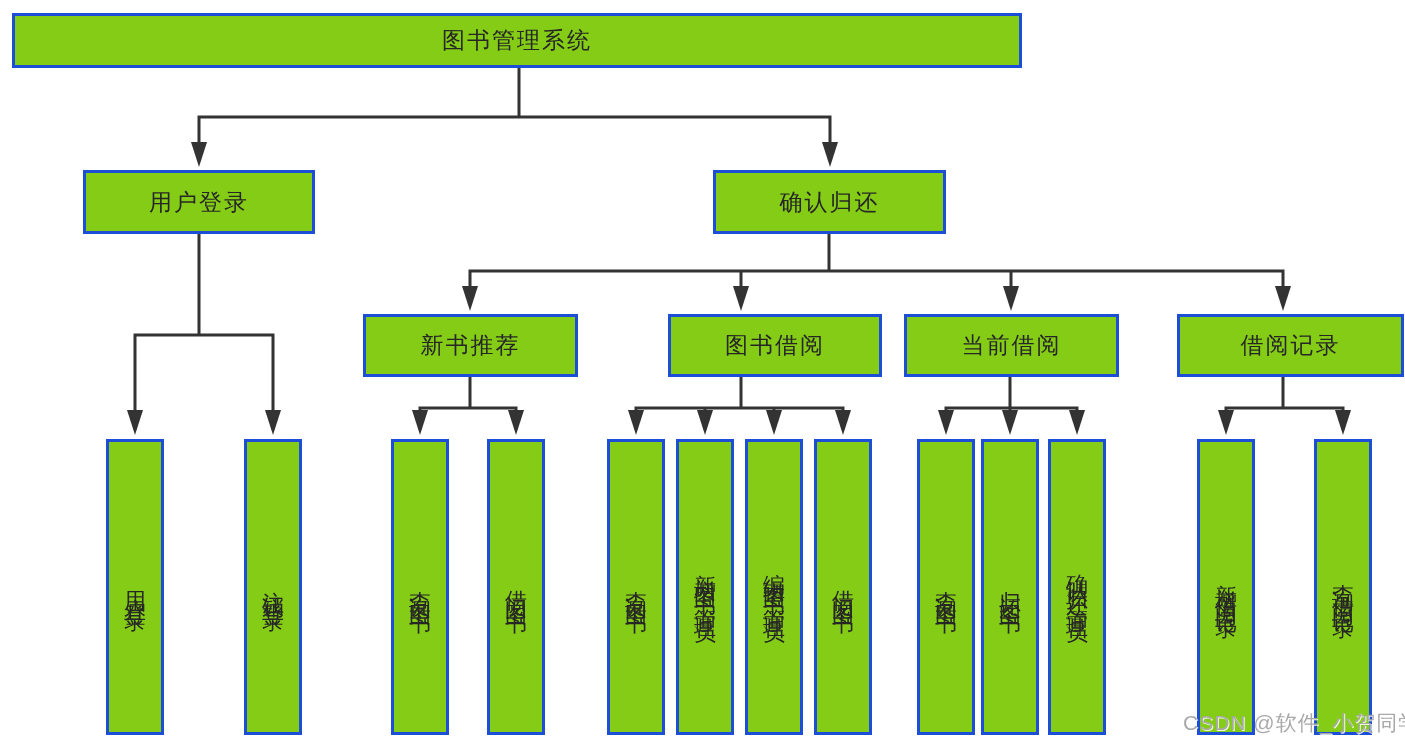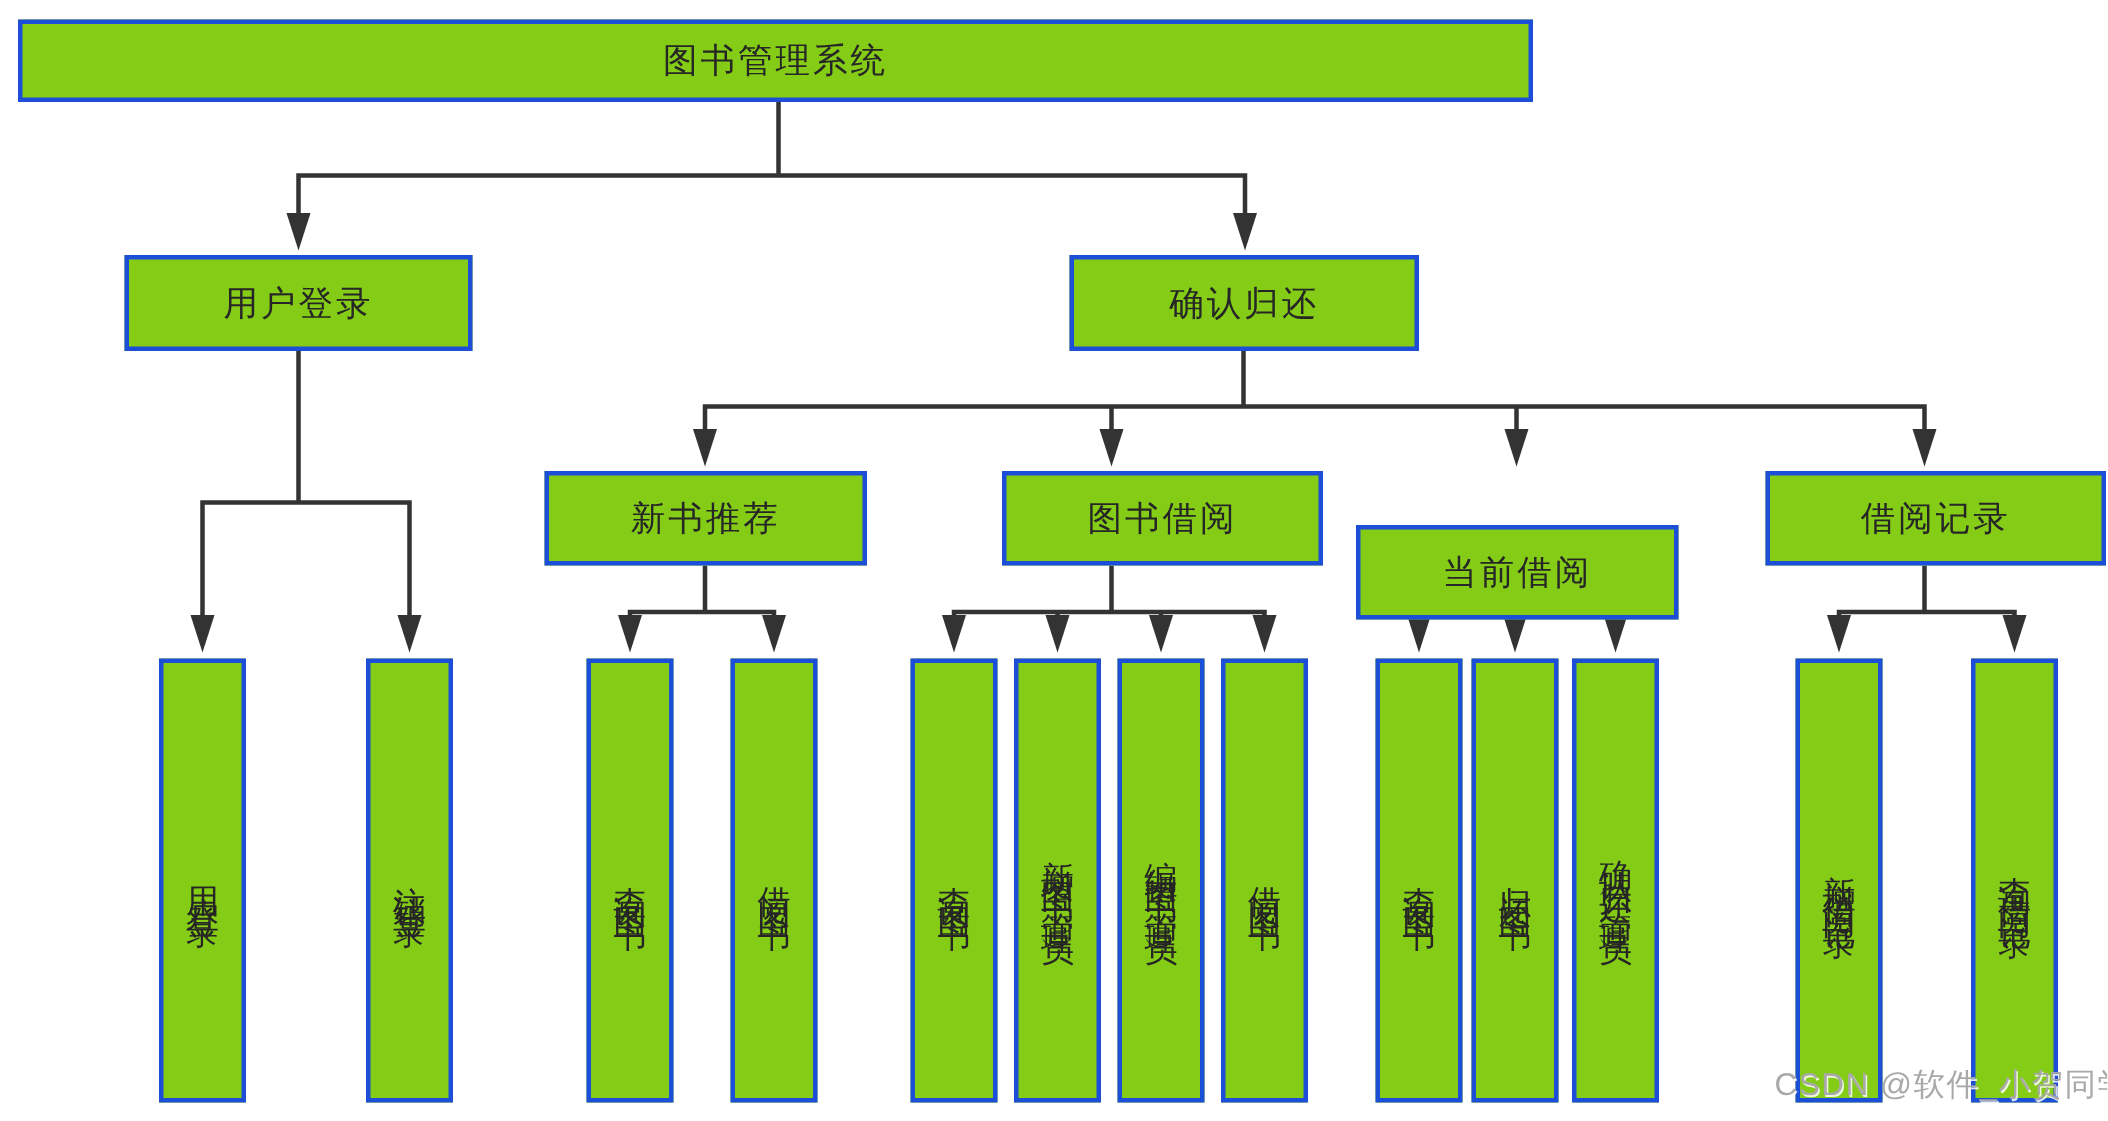--- a/index.html
+++ b/index.html
@@ -92,21 +92,21 @@
     </g>
   </svg>
 
   <div class="node" style="left:12px; top:13px; width:1010px; height:55px;">图书管理系统</div>
 
   <div class="node" style="left:83px; top:170px; width:232px; height:64px;">用户登录</div>
   <div class="node" style="left:713px; top:170px; width:233px; height:64px;">确认归还</div>
 
   <div class="node" style="left:363px; top:314px; width:215px; height:63px;text-align:center;">新书推荐</div>
   <div class="node" style="left:634px; top:314px; width:214px; height:63px;margin-left:34px;">图书借阅</div>
-  <div class="node" style="left:904px; top:314px; width:215px; height:63px;margin-top:36px;">当前借阅</div>
+  <div class="node" style="left:904px; top:314px; width:215px; height:63px;">当前借阅</div>
   <div class="node" style="left:1177px; top:314px; width:227px; height:63px;">借阅记录</div>
 
   <div class="node vert" style="left:106px; top:439px; width:58px; height:296px;">用户登录</div>
   <div class="node vert" style="left:244px; top:439px; width:58px; height:296px;">注销登录</div>
 
   <div class="node vert" style="left:391px; top:439px; width:58px; height:296px;">查询图书</div>
   <div class="node vert" style="left:487px; top:439px; width:58px; height:296px;">借阅图书</div>
 
   <div class="node vert" style="left:607px; top:439px; width:58px; height:296px;">查询图书</div>
   <div class="node vert" style="left:676px; top:439px; width:58px; height:296px;">新增图书（管理员）</div>

